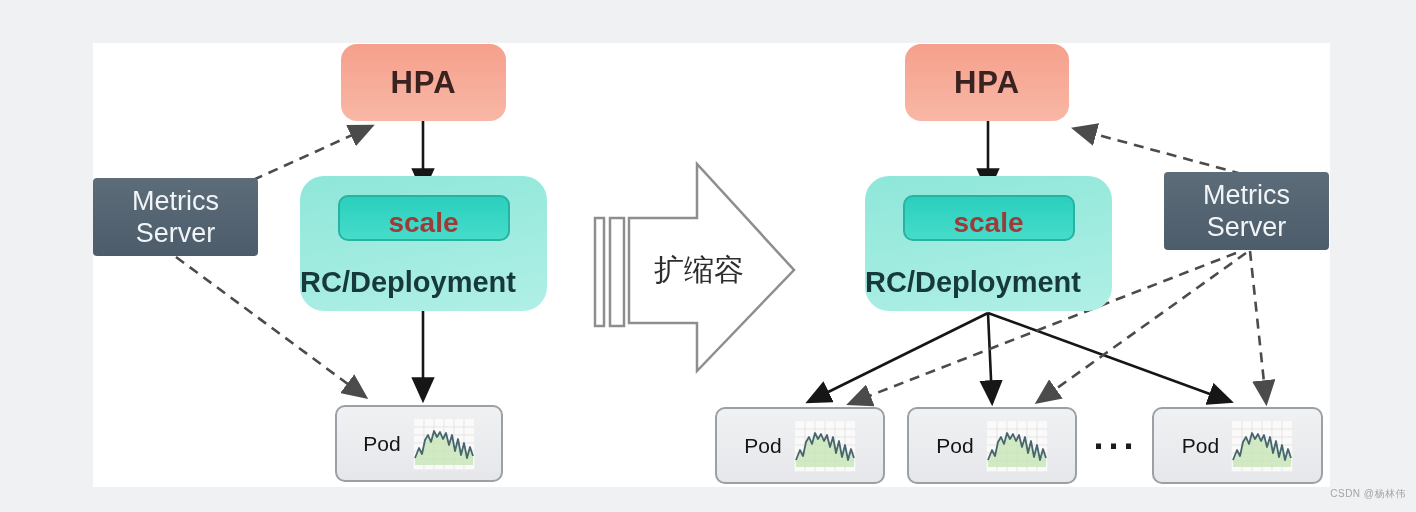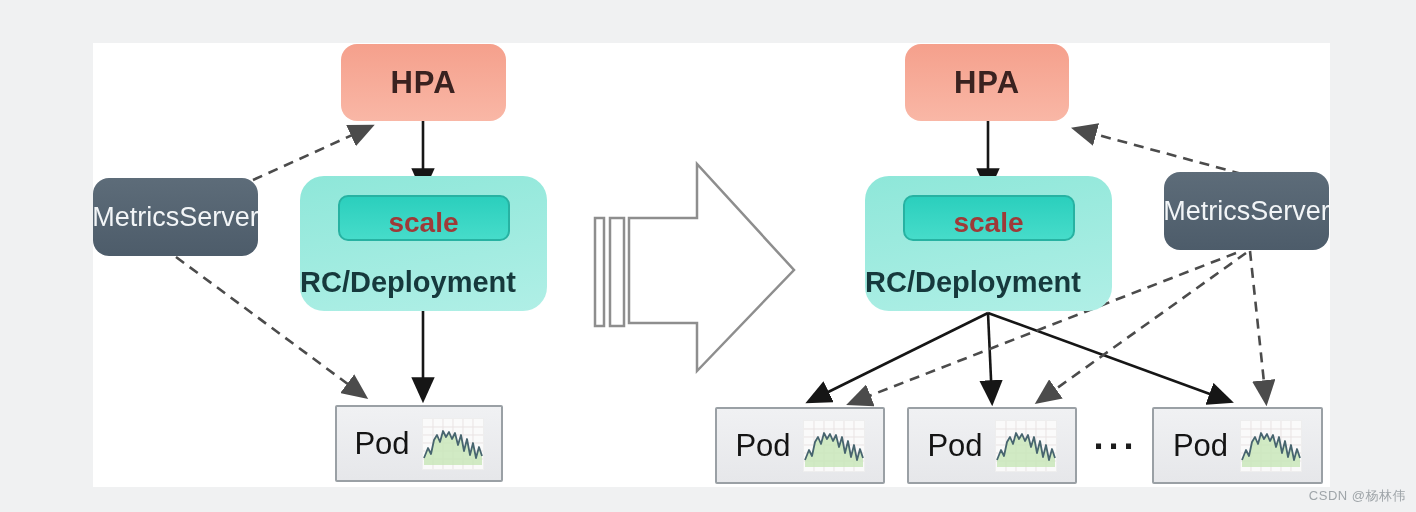--- a/index.html
+++ b/index.html
@@ -8,48 +8,48 @@
   .panel{position:absolute;left:93px;top:43px;width:1237px;height:444px;background:#ffffff;}
   .overlay{position:absolute;left:0;top:0;width:1416px;height:512px;pointer-events:none;}
 
   .node{position:absolute;display:flex;align-items:center;justify-content:center;box-sizing:border-box;}
 
   .hpa{background:linear-gradient(180deg,#f5a08c,#f9b7a6);border-radius:16px;color:#3a2220;
        font-size:31px;font-weight:600;letter-spacing:1px;}
   .left-hpa{left:341px;top:44px;width:165px;height:77px;}
   .right-hpa{left:905px;top:44px;width:164px;height:77px;}
 
-  .ms{background:linear-gradient(180deg,#5d6c79,#4d5c6a);border-radius:16px;color:#f2f5f7;
-      font-size:27px;line-height:1.2;flex-direction:row;font-weight:400;}
+  .ms{background:linear-gradient(180deg,#5d6c79,#4d5c6a);border-radius:4px;color:#f2f5f7;
+      font-size:27px;line-height:1.2;flex-direction:column;font-weight:400;}
   .left-ms{left:93px;top:178px;width:165px;height:78px;}
   .right-ms{left:1164px;top:172px;width:165px;height:78px;}
 
   .rc{background:linear-gradient(170deg,#8ee7d9,#b0efe6);border-radius:24px;}
   .left-rc{left:300px;top:176px;width:247px;height:135px;}
   .right-rc{left:865px;top:176px;width:247px;height:135px;}
   .scalebox{position:absolute;top:19px;left:50%;transform:translateX(-50%);width:168px;height:42px;
       background:linear-gradient(180deg,#2bcfbd,#46dcca);border:2px solid #27b2a2;border-radius:10px;
       display:flex;align-items:flex-end;justify-content:center;color:#9e3a38;font-size:28px;font-weight:600;}
   .rclabel{position:absolute;bottom:12px;left:0;width:100%;color:#16393c;
       font-size:29px;font-weight:600;}
 
-  .pod{background:linear-gradient(180deg,#f0f1f3,#e6e7ea);border:2px solid #9aa0a5;border-radius:2px;
-      gap:12px;color:#141414;font-size:31px;font-weight:500;}
+  .pod{background:linear-gradient(180deg,#f0f1f3,#e6e7ea);border:2px solid #9aa0a5;border-radius:10px;
+      gap:12px;color:#141414;font-size:21px;font-weight:500;}
   .left-pod{left:335px;top:405px;width:168px;height:77px;}
   .right-pod1{left:715px;top:407px;width:170px;height:77px;}
   .right-pod2{left:907px;top:407px;width:170px;height:77px;}
   .right-pod3{left:1152px;top:407px;width:171px;height:77px;}
 
   .dots{position:absolute;left:1084px;top:426px;width:64px;text-align:center;font-size:36px;
       font-weight:700;letter-spacing:3px;color:#1c1c1c;}
 
   .tlabel{position:absolute;left:636px;top:250px;width:126px;text-align:center;font-size:30px;
       color:#2d2d2d;font-weight:500;}
 
-  .wm{position:absolute;right:10px;top:487px;font-size:13px;color:#9fa5a9;letter-spacing:0.5px;}
+  .wm{position:absolute;right:10px;top:487px;font-size:10px;color:#9fa5a9;letter-spacing:0.5px;}
 
   .spark{display:block;}
 </style>
 </head>
 <body>
 
 <div class="canvas">
   <div class="panel"></div>
 
   <svg class="overlay" viewBox="0 0 1416 512" xmlns="http://www.w3.org/2000/svg">
@@ -137,20 +137,21 @@
           <line x1="21" y1="1" x2="21" y2="51"></line>
         <line x1="31" y1="1" x2="31" y2="51"></line>
           <line x1="41" y1="1" x2="41" y2="51"></line>
         <line x1="51" y1="1" x2="51" y2="51"></line>
       </g>
       <path d="M2,40 L6,30 9,36 12,22 15,17 18,24 21,13 24,19 27,14 30,21 33,15 36,27 39,17 42,33 45,21 48,37 51,25 54,40 57,29 60,38 L60,47 L2,47 Z" fill="#c9e6ba" opacity="0.85"></path>
       <polyline points="2,40 6,30 9,36 12,22 15,17 18,24 21,13 24,19 27,14 30,21 33,15 36,27 39,17 42,33 45,21 48,37 51,25 54,40 57,29 60,38" fill="none" stroke="#47656f" stroke-width="1.8" stroke-linejoin="round"></polyline>
     </svg>
   </div>
 
+  <div class="tlabel">扩缩容</div>
 
   <div class="node hpa right-hpa">
     <span>HPA</span>
   </div>
 
   <div class="node ms right-ms">
     <span>Metrics</span>
     <span>Server</span>
   </div>
 

